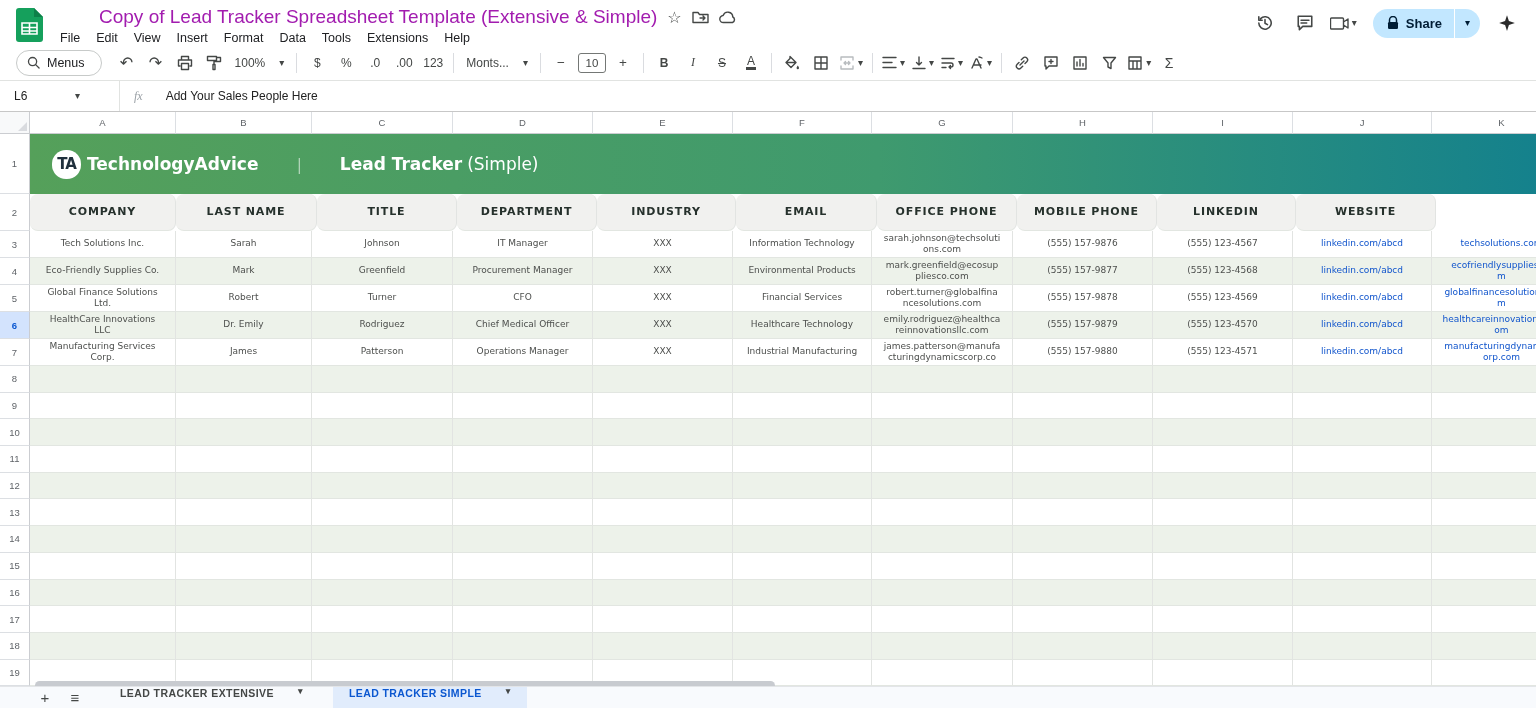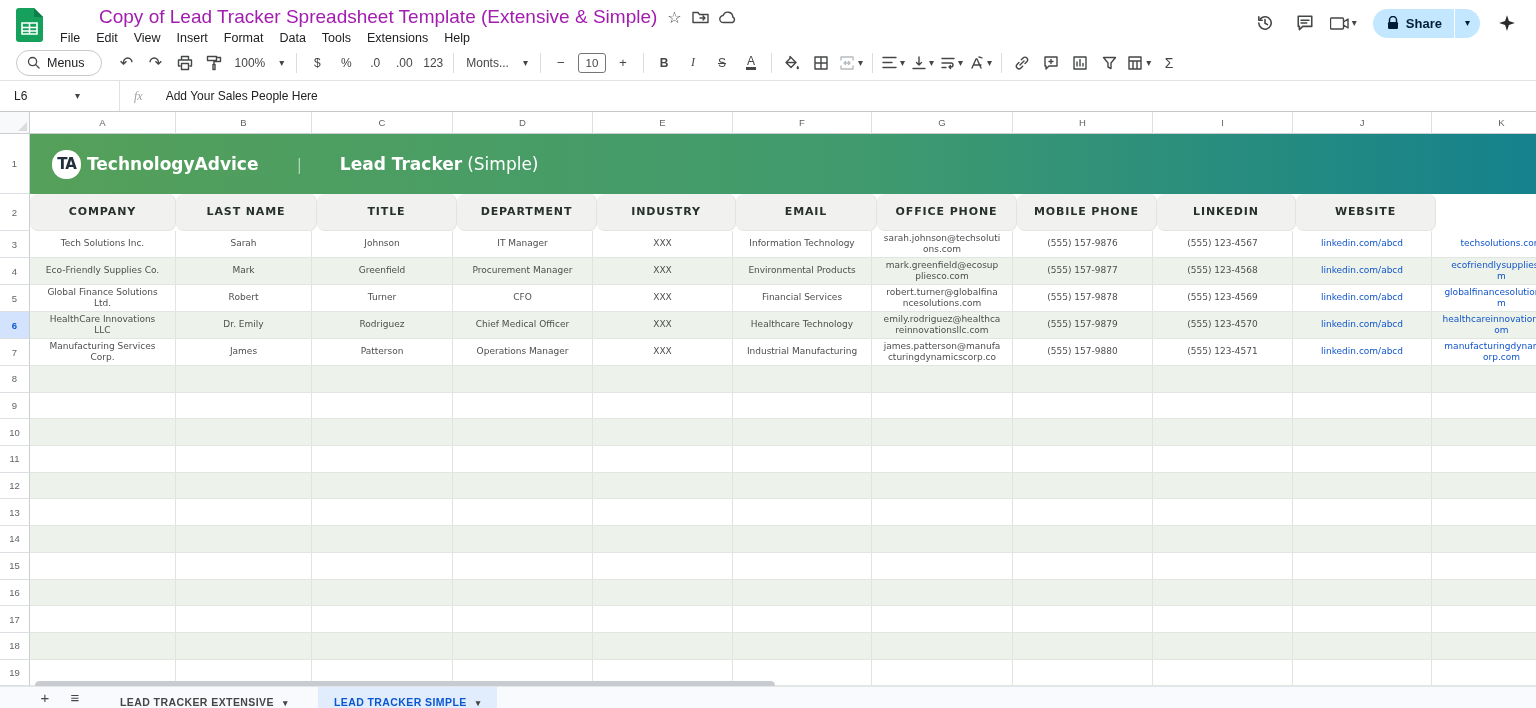--- a/index.html
+++ b/index.html
@@ -85,21 +85,21 @@
 
   
   .hscroll { position:absolute; left:0; top:569px; width:1536px; height:10px; }
   .hthumb { position:absolute; left:35px; top:0; width:740px; height:9px; background:#c8cbd0; border-radius:5px; }
 
   
   .sheetbar { position:absolute; left:0; bottom:0; width:1536px; height:22px; background:#f8fafd;
     border-top:1px solid #e3e5e8; display:flex; align-items:stretch; }
   .sb-btn { width:30px; display:flex; align-items:center; justify-content:center; color:#444746; font-size:15px; }
   .sb-btn.plus { margin-left:30px; }
-  .stab { display:flex; align-items:flex-end; gap:9px; padding:0 16px; font-size:10.5px; font-weight:bold;
+  .stab { display:flex; align-items:flex-start; gap:24px; padding:0 16px; font-size:10.5px; font-weight:bold;
     letter-spacing:.04em; color:#444746; margin-left:14px; }
   .stab.active { background:#e1ecfc; color:#0b57d0; }
   .stab .caret { font-size:9px; }
 </style>
 <style>.cA{width:146px}.cB{width:136px}.cC{width:141px}.cD{width:140px}.cE{width:140px}.cF{width:139px}.cG{width:141px}.cH{width:140px}.cI{width:140px}.cJ{width:139px}.cK{width:140px}</style></head>
 <body>
 
 <div class="titlebar">
   <svg class="sheets-logo" viewBox="0 0 27 34">
     <path d="M3 0h15l9 9v22a3 3 0 0 1-3 3H3a3 3 0 0 1-3-3V3a3 3 0 0 1 3-3z" fill="#15a05c"></path>

